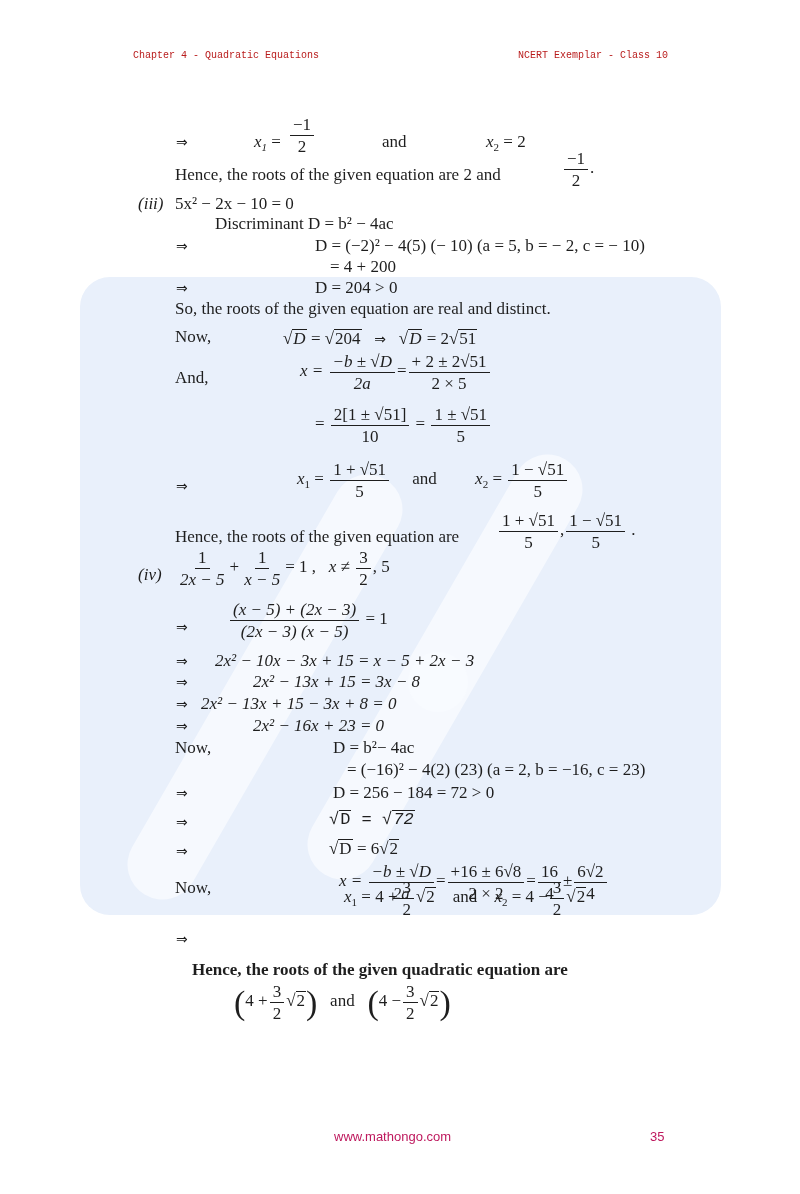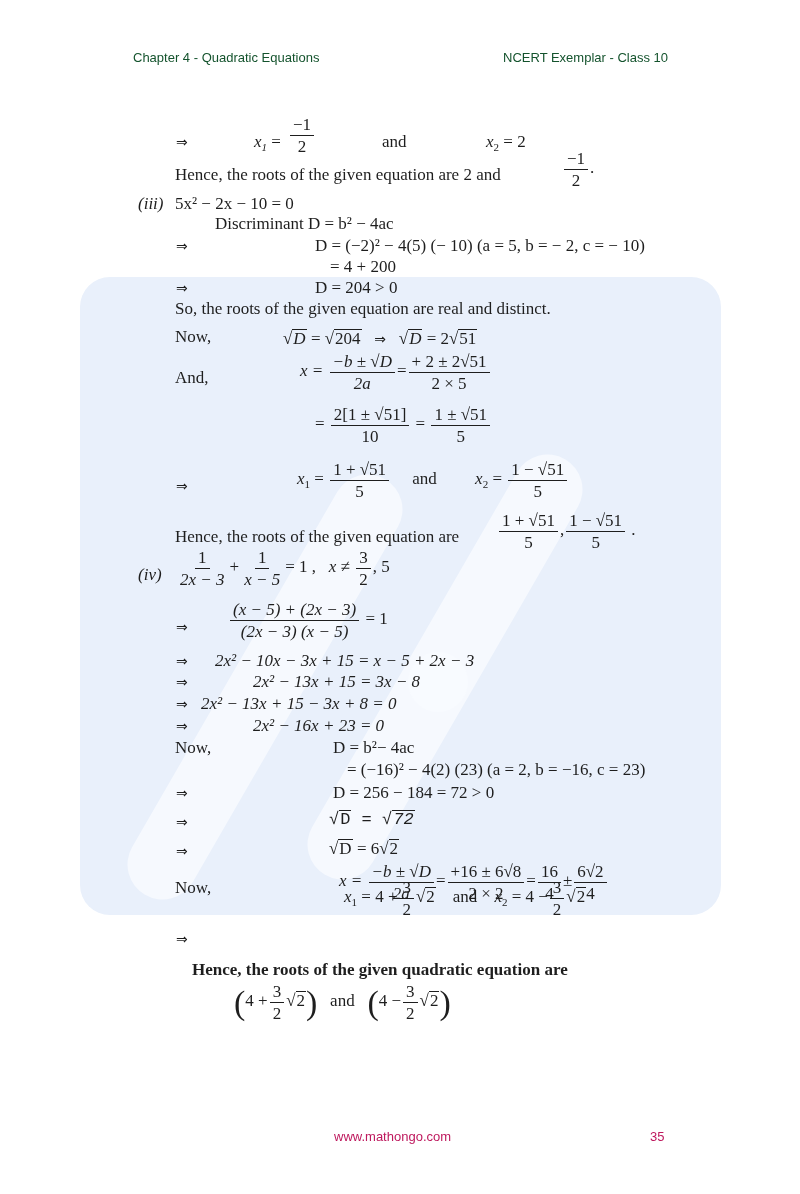--- a/index.html
+++ b/index.html
@@ -1,18 +1,18 @@
 <!DOCTYPE html>
 <html><head>
 <meta charset="utf-8">
 <style>
   html, body { margin:0; padding:0; }
   body { width:800px; height:1194px; background:#ffffff; position:relative; overflow:hidden;
          font-family:"Liberation Serif", "DejaVu Serif", serif; color:#1e1e1e; }
-  .hdr { position:absolute; top:50px; font-family:Liberation Sans, sans-serif; font-size:13px; color:#14532d; }
+  .hdr { position:absolute; top:50px; font-family:Liberation Mono, monospace; font-size:10px; color:#b91c1c; }
   .hdr.left { left:133px; }
   .hdr.right { right:132px; }
   .ftr { position:absolute; top:1129px; font-family:"Liberation Sans", sans-serif; font-size:13px; color:#be185d; }
   .ftr.url { left:334px; }
   .ftr.page { left:650px; }
 
   .wm-box { position:absolute; left:80px; top:277px; width:641px; height:638px; background:#e9f0fb;
             border-radius:30px; overflow:hidden; }
   .wm-stroke { position:absolute; background:#f6f9fe; border-radius:40px; transform:rotate(30deg); }
   .wm-dot { position:absolute; background:#f8fbff; border-radius:50%; }
@@ -132,21 +132,21 @@
     </span>,<span class="frac">
       <span class="num">1 − √51</span>
       <span class="den">5</span>
     </span> .
 </div>
 
 <div class="ln it" style="left:138px; top:565px;">(iv)</div>
 <div class="ln" style="left:175px; top:548px;">
   <span class="frac">
       <span class="num">1</span>
-      <span class="den it">2x − 3</span>
+      <span class="den it">2x − 5</span>
     </span><span>+</span><span class="frac">
       <span class="num">1</span>
       <span class="den it">x − 5</span>
     </span><span>= 1 ,</span>
   &nbsp;&nbsp;<span class="it">x ≠</span>
   <span class="frac">
       <span class="num">3</span>
       <span class="den">2</span>
     </span><span>, 5</span>
 </div>

